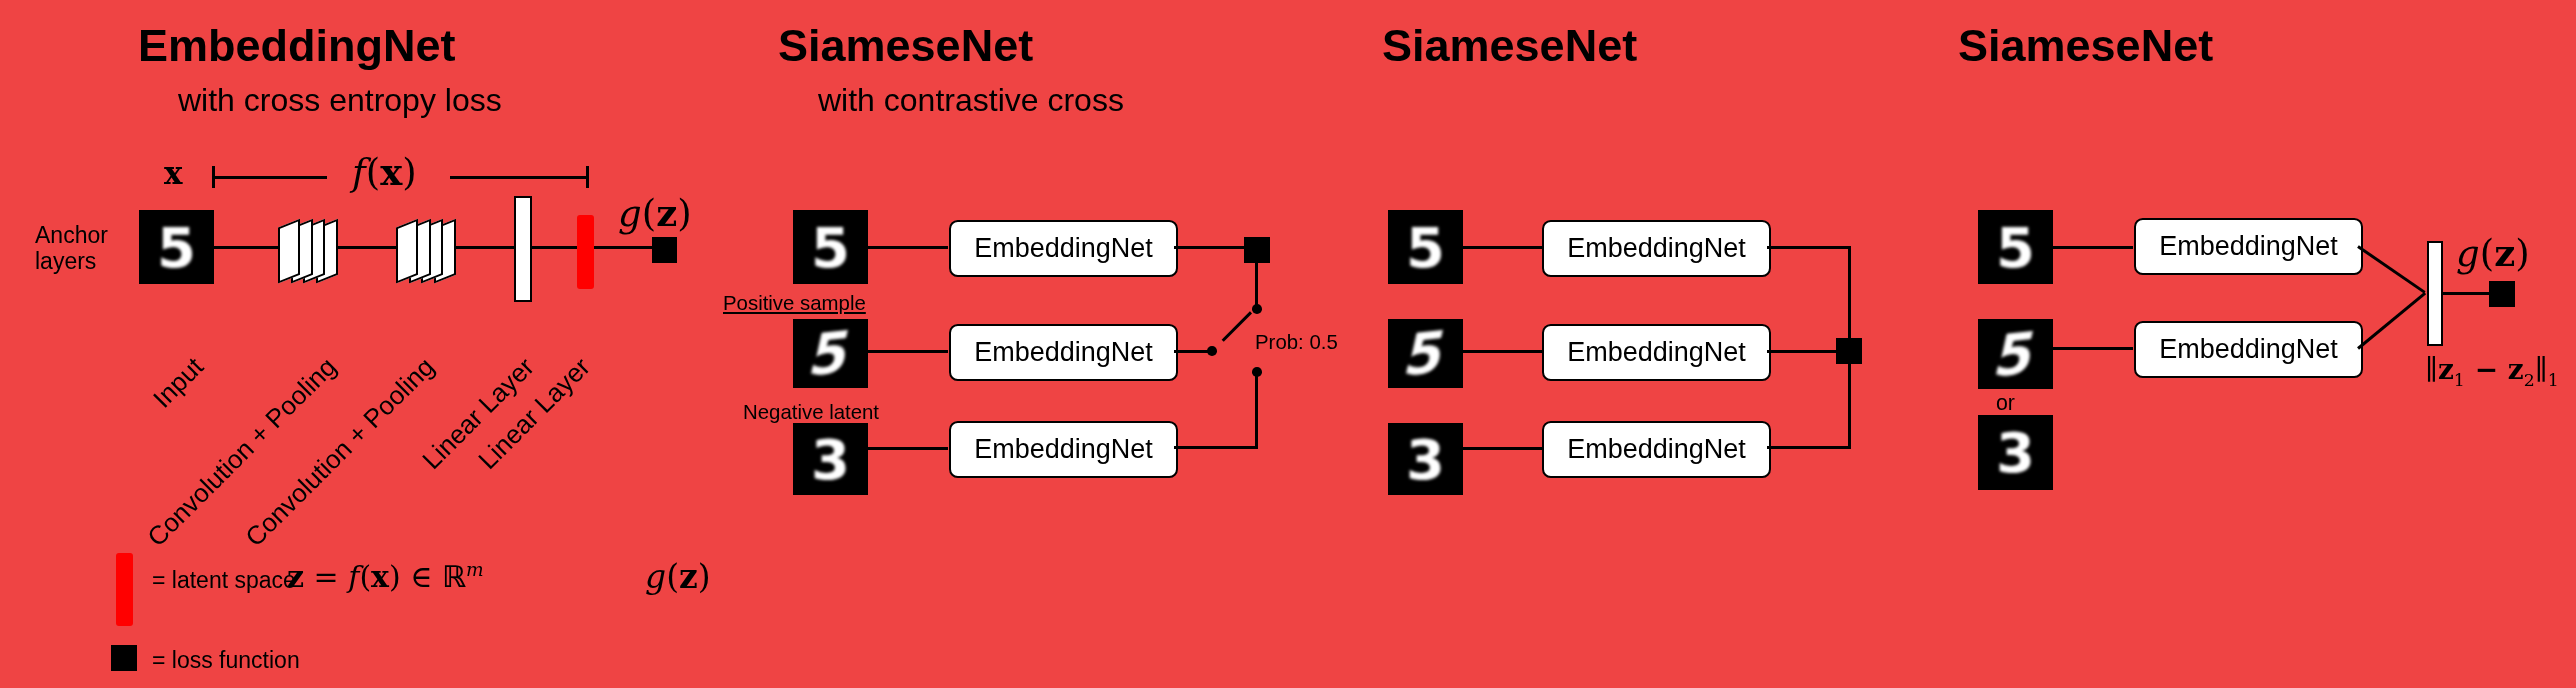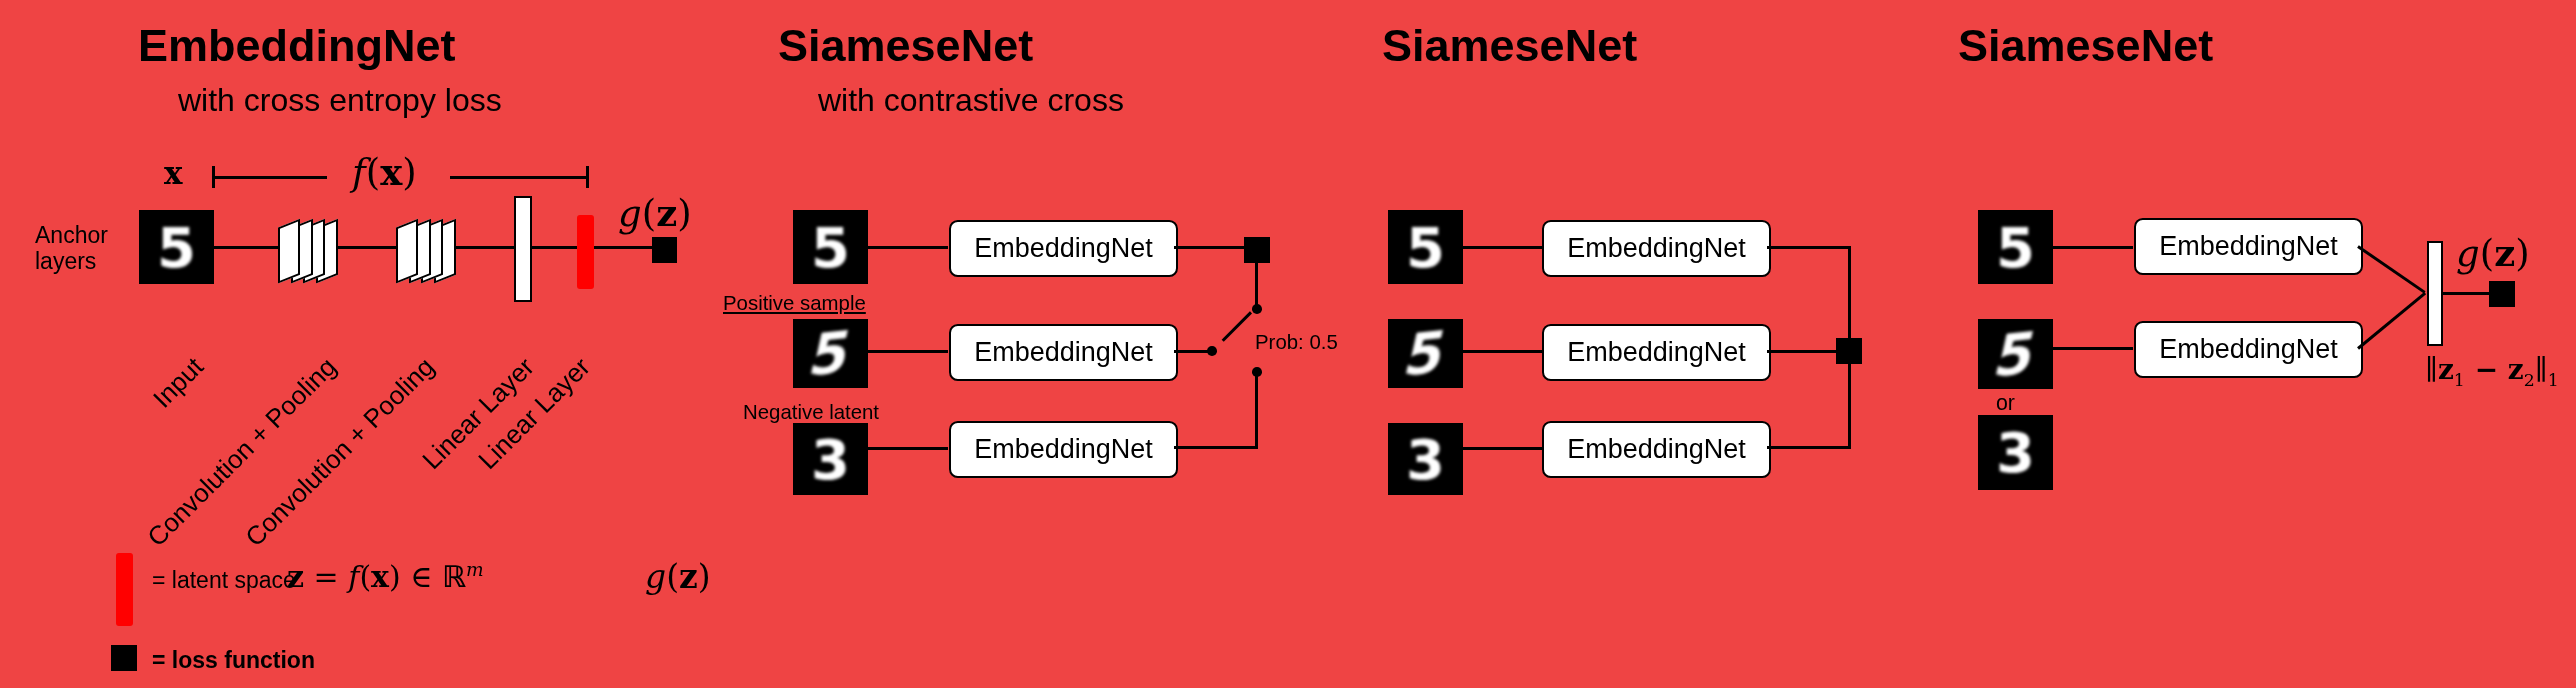--- a/index.html
+++ b/index.html
@@ -178,16 +178,16 @@
 
   <div class="abs serif" style="left:2425px;top:353px;font-size:28px;"><span>∥</span><span class="mb">z</span><sub>1</sub><span class="mb"> − </span><span class="mb">z</span><sub>2</sub><span>∥</span><sub>1</sub></div>
 
   <div class="redbar" style="left:116px;top:553px;height:73px;"></div>
   <div class="abs" style="left:152px;top:567px;font-size:23px;">= latent space</div>
   <div class="abs serif" style="left:287px;top:559px;font-size:30px;"><span class="mb">z</span><span> = </span><span class="mi">f</span><span>(</span><span class="mb">x</span><span>)</span><span> ∈ </span><span class="bb">ℝ</span><sup class="mi">m</sup></div>
 
   <div class="abs serif" style="left:645px;top:557px;font-size:33px;"><span class="mi">g</span><span>(</span><span class="mb">z</span><span>)</span></div>
 
   <div class="blacksq" style="left:111px;top:645px;"></div>
-  <div class="abs" style="left:152px;top:647px;font-size:23px;font-weight:bold;">= loss function</div>
+  <div class="abs" style="left:152px;top:647px;font-size:23px;">= loss function</div>
 
 </div>
 
 
 </body></html>

